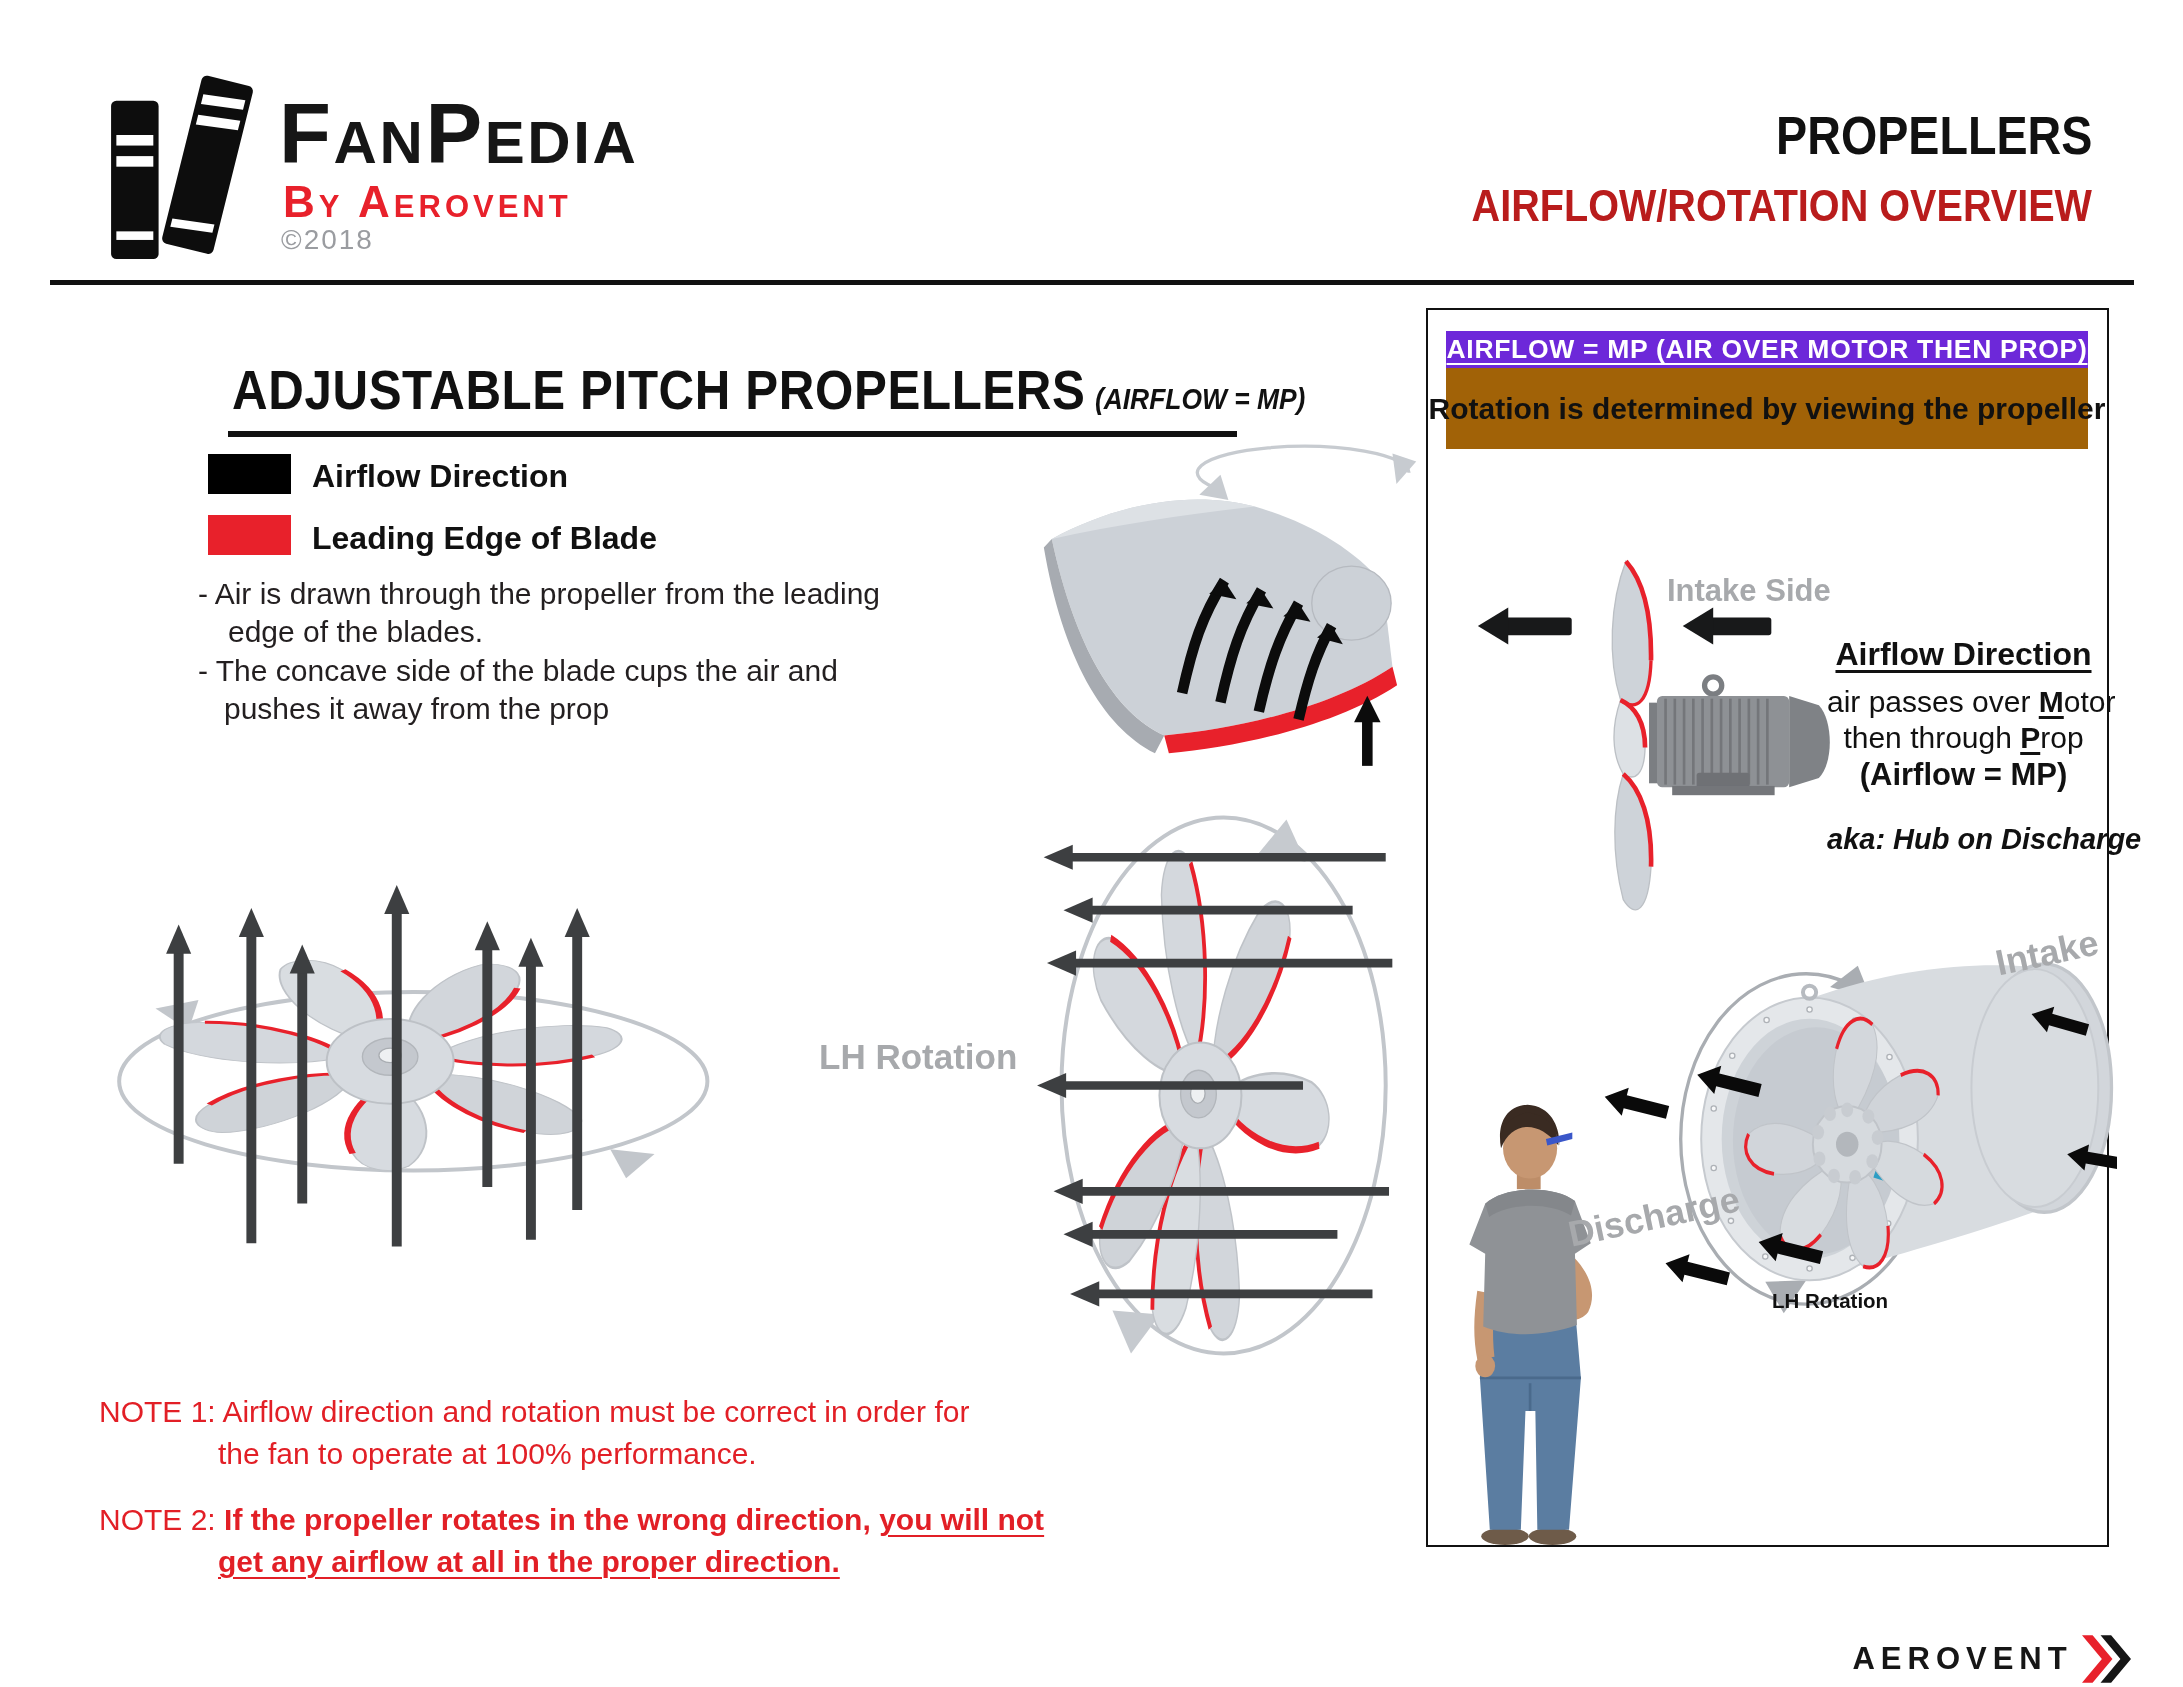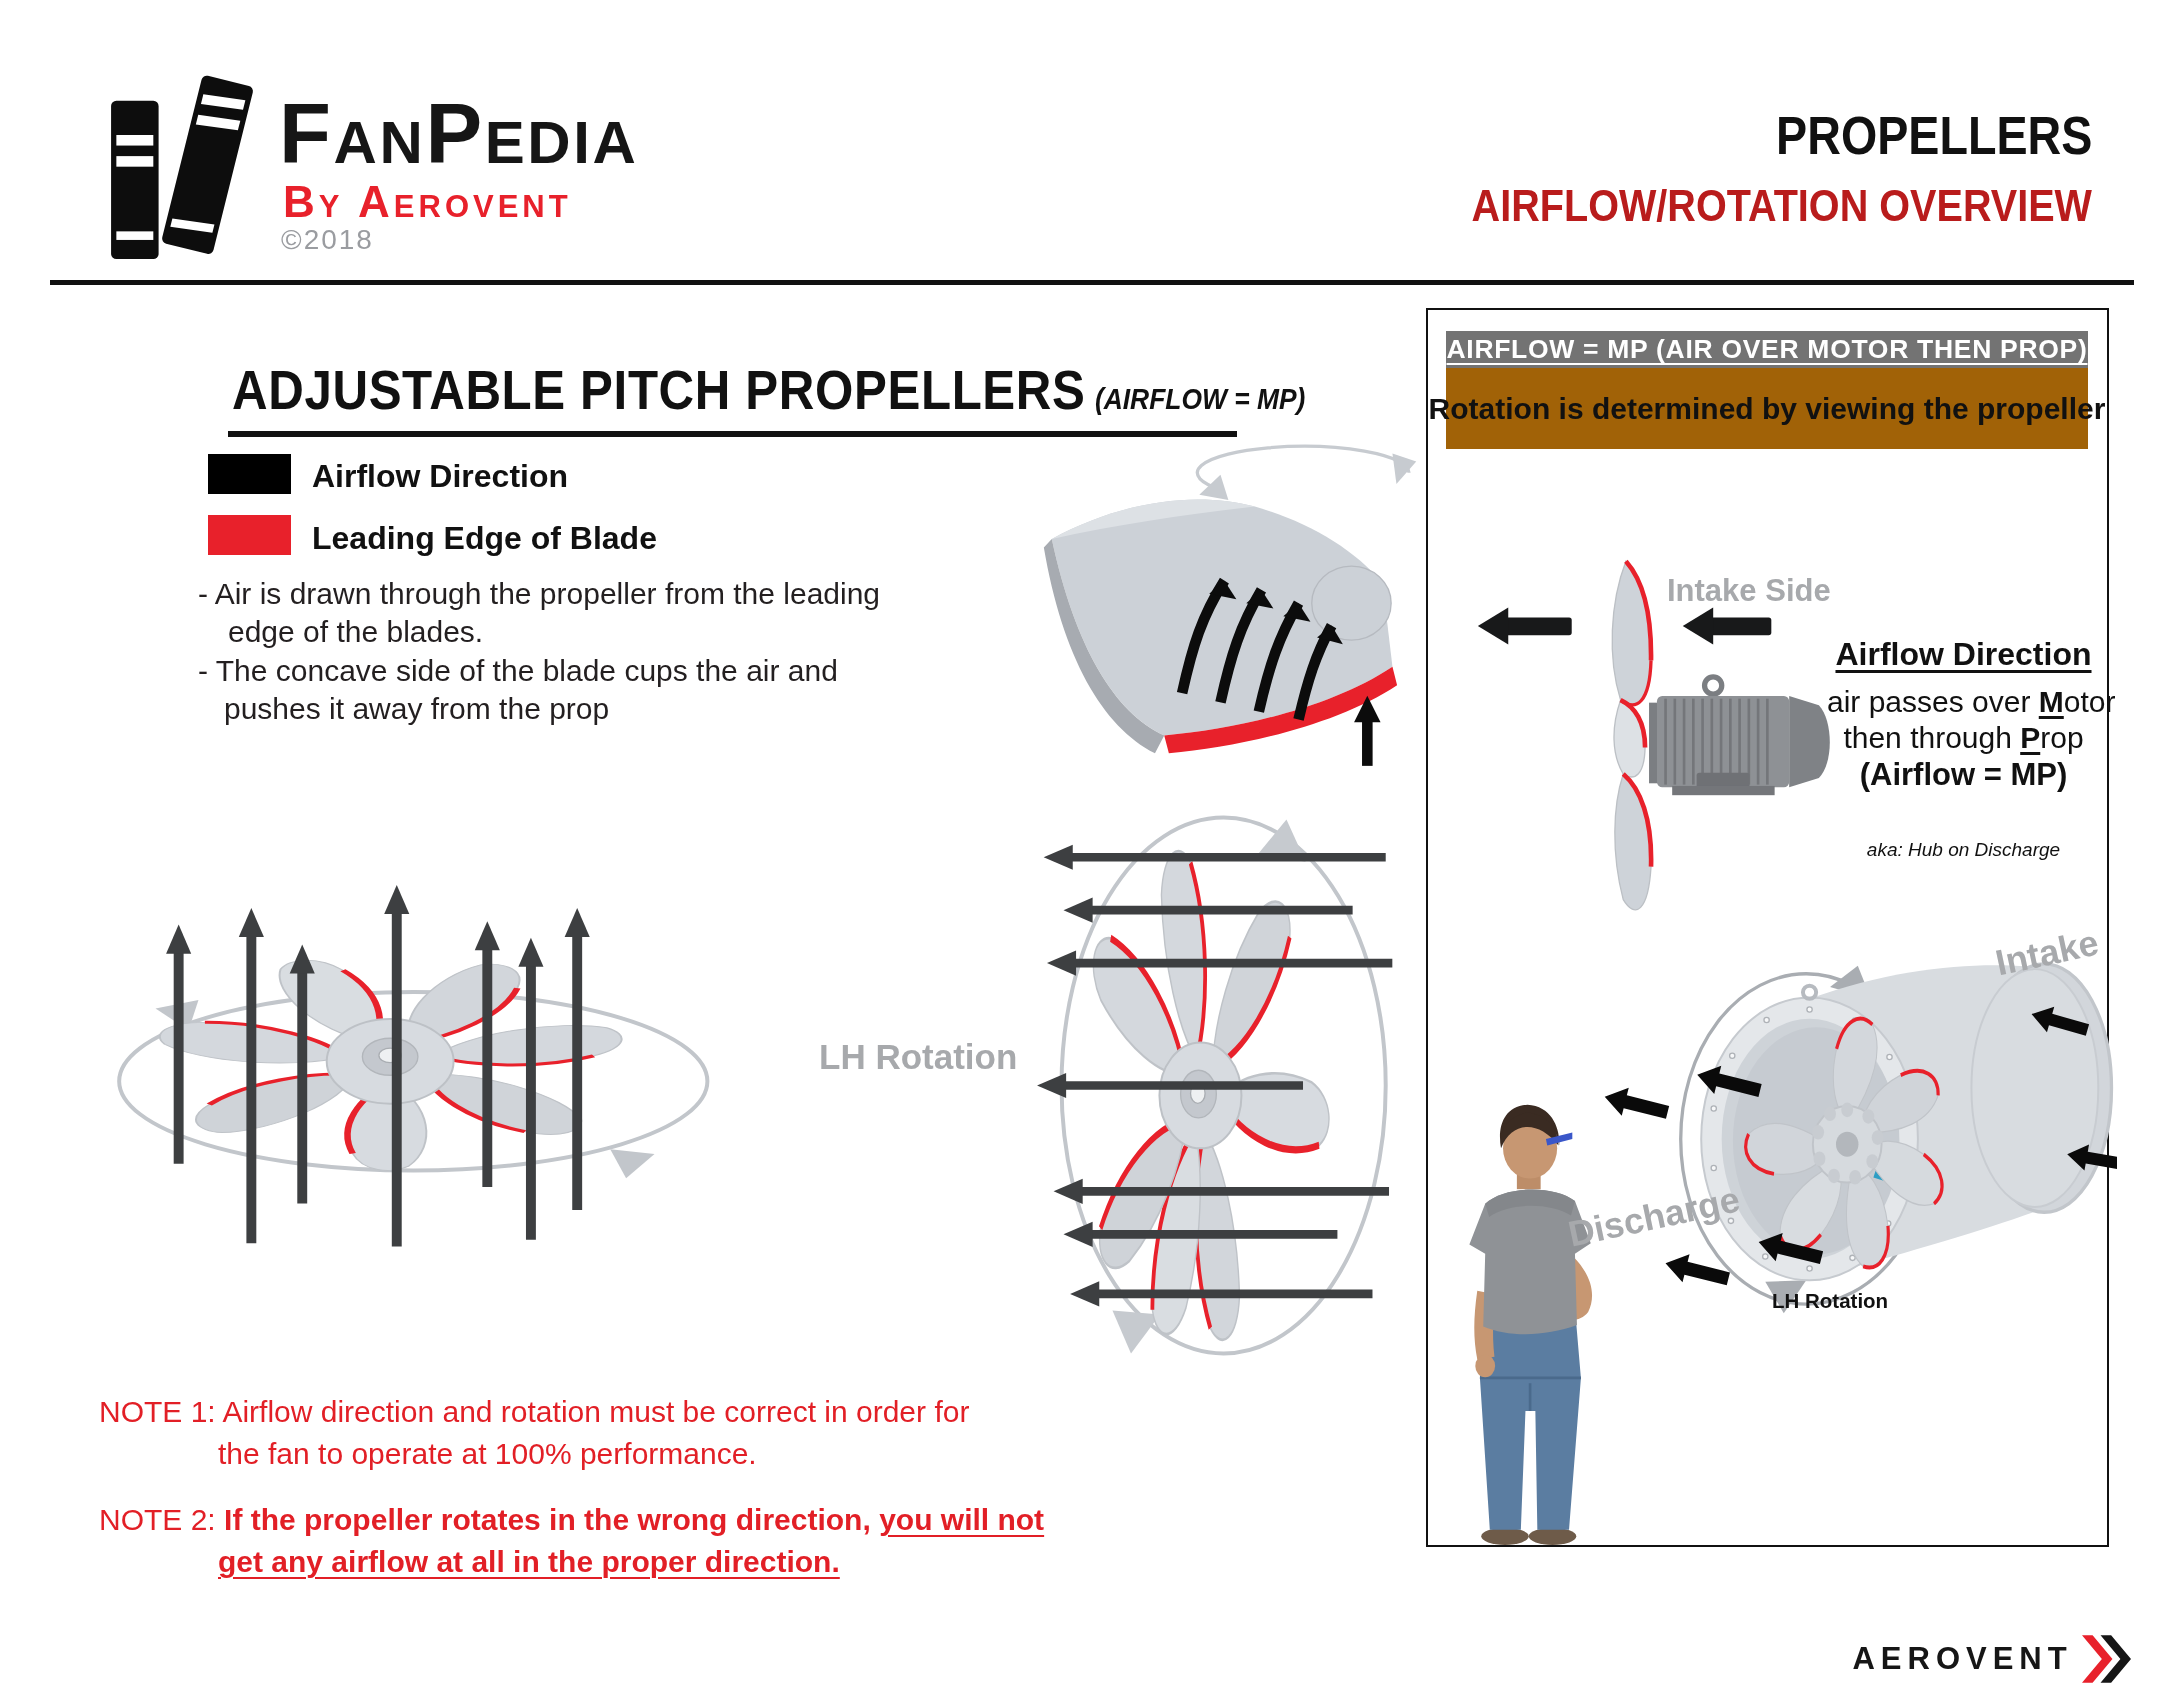--- a/index.html
+++ b/index.html
@@ -36,32 +36,32 @@
   
   .gray-label { color:#a7a9ac; font-weight:700; white-space:nowrap; }
 
   
   .note-line { font-size:30px; color:#e21f26; white-space:nowrap; }
   .note-bold { font-weight:700; }
   .note-underline { text-decoration:underline; text-decoration-thickness:2px; text-underline-offset:5.3px; }
 
   
   .panel-box { left:1426px; top:308px; width:683px; height:1239px; border:2.6px solid #111; background:#ffffff; }
-  .panel-bar { left:1446px; top:331px; width:642px; height:37px; background:#737373; display:flex; align-items:center; justify-content:center; }
+  .panel-bar { left:1446px; top:331px; width:642px; height:37px; background:#6d28d9; display:flex; align-items:center; justify-content:center; }
   .panel-bar-text { color:#fff; font-size:26.5px; font-weight:700; letter-spacing:0.7px; text-decoration:underline; text-decoration-thickness:2px; text-underline-offset:4.6px; white-space:nowrap; }
   .panel-highlight { left:1446px; top:368px; width:642px; height:81px; background:#fff200; display:flex; flex-direction:column; align-items:center; justify-content:center; }
   .panel-highlight div { font-size:30px; font-weight:600; color:#111; line-height:37px; white-space:nowrap; }
 
   .intake-side { left:1667px; top:573px; font-size:31px; }
   .airflow-block { left:1827px; top:636px; width:273px; text-align:center; color:#111; }
   .airflow-title { font-size:32px; font-weight:700; text-decoration:underline; text-decoration-thickness:2.6px; text-underline-offset:5.3px; margin-bottom:10.6px; white-space:nowrap; }
   .airflow-line { font-size:30px; line-height:36px; white-space:nowrap; }
   .airflow-line .emph { font-weight:700; text-decoration:underline; text-decoration-thickness:2.6px; text-underline-offset:4px; }
   .airflow-mp { font-size:31px; font-weight:700; margin-top:1.3px; }
-  .airflow-aka { font-size:19px; font-style:italic; font-weight:400; margin-top:46px; white-space:nowrap; }
+  .airflow-aka { font-size:29px; font-style:italic; font-weight:700; margin-top:30px; white-space:nowrap; }
 
   .fan-intake { left:1995px; top:932px; font-size:36px; transform:rotate(-12deg); }
   .fan-discharge { left:1567px; top:1196px; font-size:36px; transform:rotate(-12deg); }
   .fan-lh { left:1772px; top:1289px; font-size:20.5px; font-weight:700; color:#111; white-space:nowrap; }
   .lh-left { left:819px; top:1037px; font-size:35px; }
 
   
   .brand-wrap { right:52px; top:1601px; width:291px;margin-top:34px; }
   .brand-row { display:flex; align-items:center; justify-content:flex-end; gap:9.3px; }
   .brand-name { font-size:31px; font-weight:700; letter-spacing:6px; color:#161616; white-space:nowrap; }

